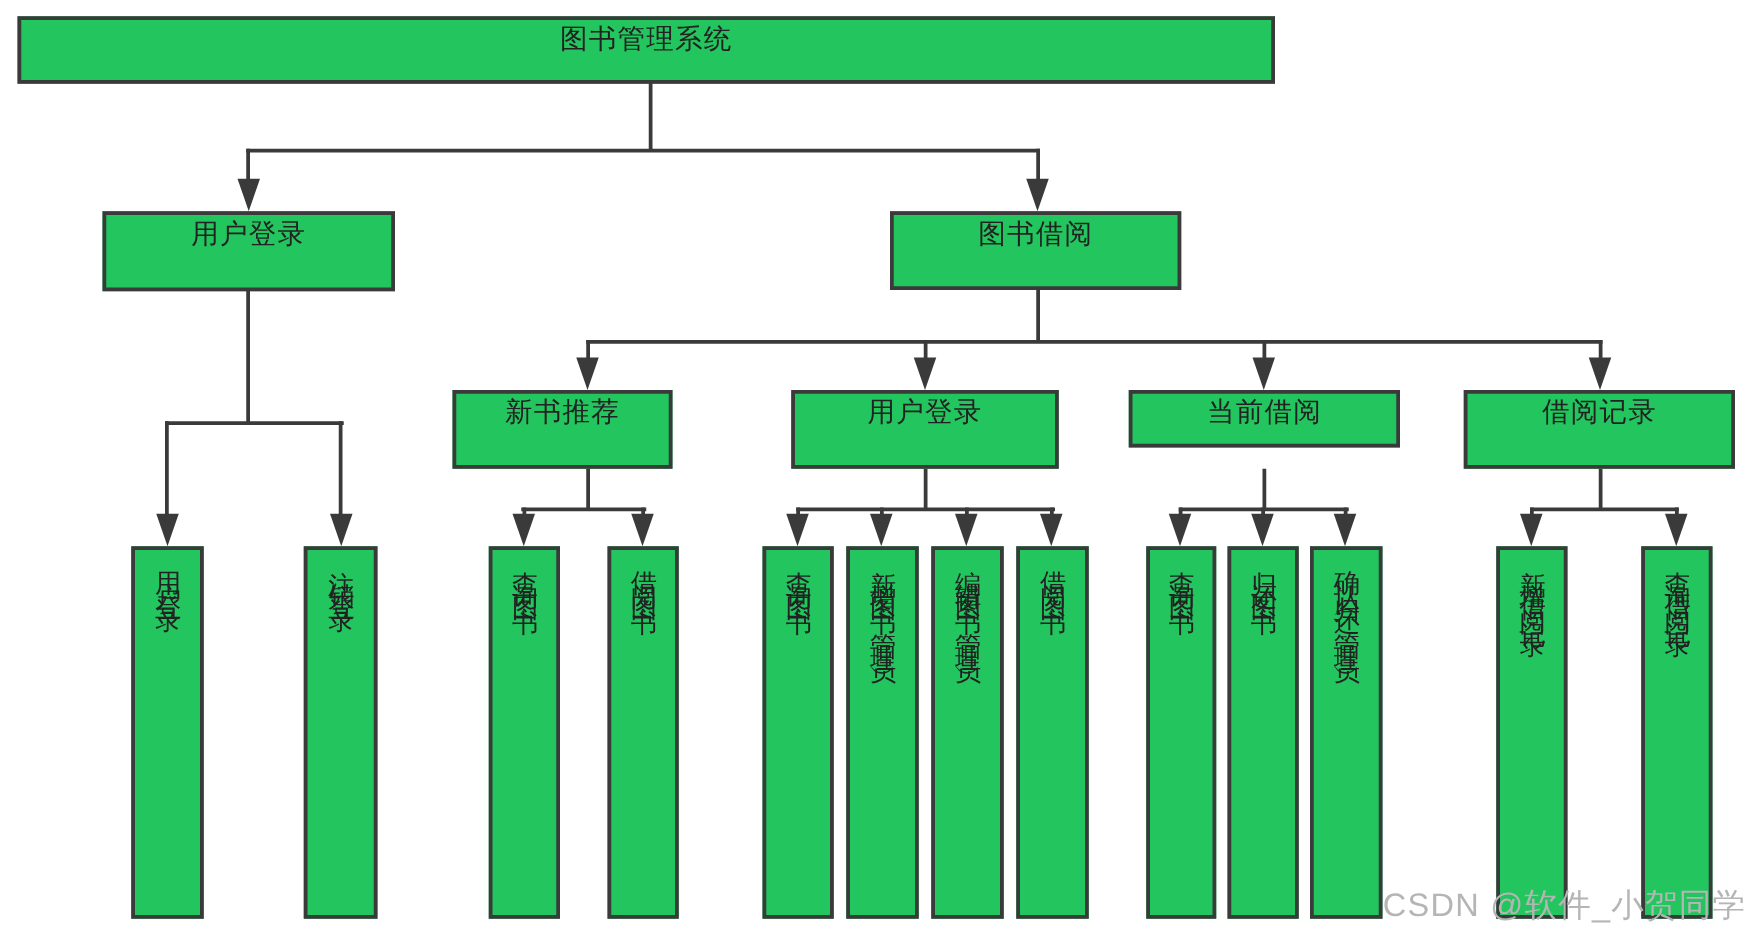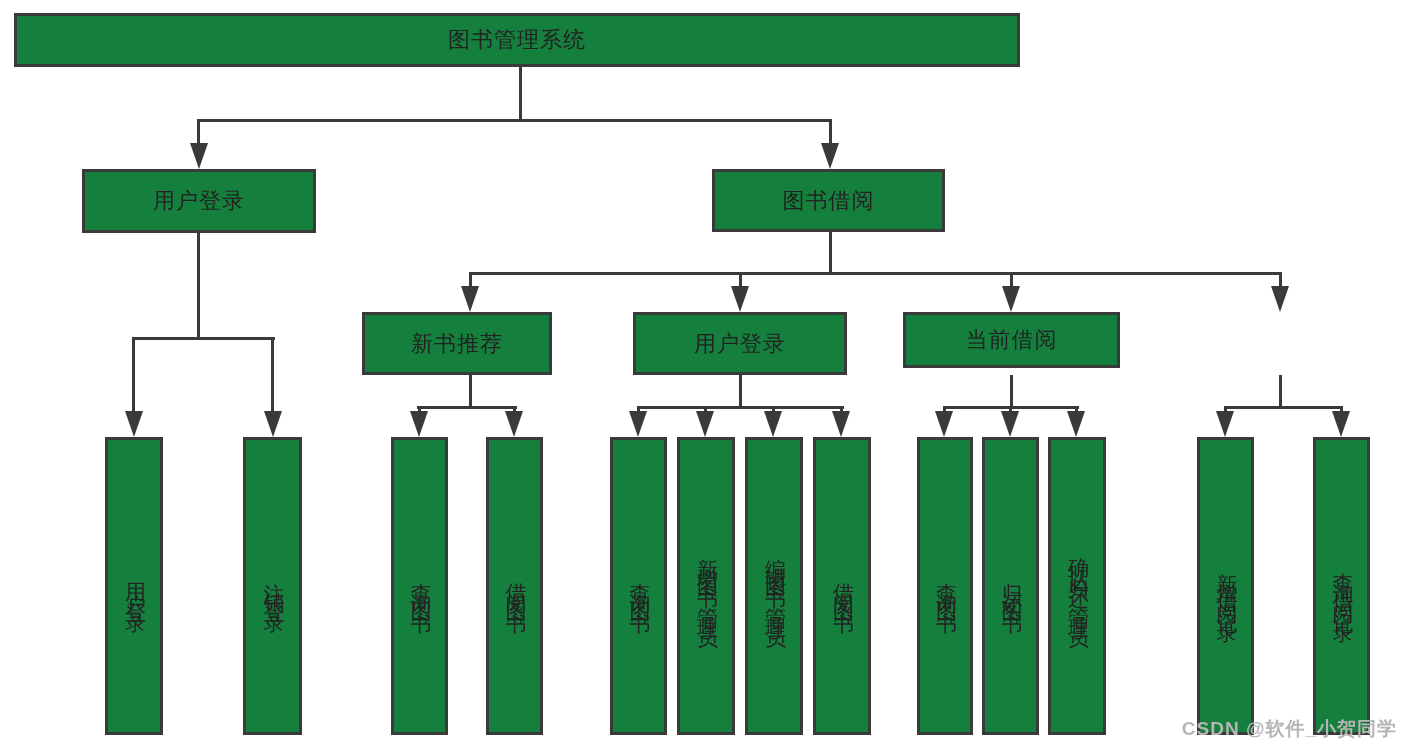--- a/index.html
+++ b/index.html
@@ -14,26 +14,24 @@
     position:relative;
     width:1405px;
     height:747px;
     background:var(--bg);
     overflow:hidden;
   }
   .box{
     position:absolute;
     box-sizing:border-box;
     border:3px solid var(--line);
-    background:#15803d;
+    background:#22c55e;
     display:flex;
-    align-items:center;
     justify-content:center;
     color:var(--text);
-    font-family:Liberation Mono, monospace;
   }
   .box.h span{
     font-size:22px;
     letter-spacing:1px;
     white-space:nowrap;
   }
   .box.v span{
     writing-mode:vertical-rl;
     text-orientation:mixed;
     font-size:21px;
@@ -46,26 +44,25 @@
     position:absolute;
     width:0;height:0;
     border-left:9px solid transparent;
     border-right:9px solid transparent;
     border-top:26px solid var(--line);
   }
   .watermark{
     position:absolute;
     right:8px;
     bottom:5px;
-    font-size:19px;
+    font-size:26px;
     letter-spacing:1px;
     color:var(--wm);
     z-index:5;
     white-space:nowrap;
-    font-weight:bold;
   }
 </style>
 </head>
 <body>
 
 <div class="canvas">
 
   <div class="box h" style="left:14px;top:13px;width:1006px;height:54px">
     <span>图书管理系统</span>
   </div>
@@ -95,28 +92,31 @@
   <div class="hline" style="left:469px;top:272px;width:813px"></div>
   <div class="vline" style="left:469px;top:272px;height:16px"></div>
   <div class="arrow" style="left:461px;top:286px"></div>
   <div class="vline" style="left:739px;top:272px;height:16px"></div>
   <div class="arrow" style="left:731px;top:286px"></div>
   <div class="vline" style="left:1010px;top:272px;height:16px"></div>
   <div class="arrow" style="left:1002px;top:286px"></div>
   <div class="vline" style="left:1279px;top:272px;height:16px"></div>
   <div class="arrow" style="left:1271px;top:286px"></div>
 
-  <div class="box h" style="left:362px;top:312px;width:190px;height:63px">
+  <div class="box h" style="left:362px;top:312px;width:176px;height:63px">
     <span>新书推荐</span>
   </div>
   <div class="box h" style="left:633px;top:312px;width:214px;height:63px">
     <span>用户登录</span>
   </div>
-  <div class="box h" style="left:903px;top:312px;width:217px;height:56px">
+  <div class="box h" style="left:903px;top:312px;width:217px;height:46px">
     <span>当前借阅</span>
+  </div>
+  <div class="box h" style="left:1171px;top:312px;width:217px;height:63px">
+    <span>借阅记录</span>
   </div>
 
   <div class="vline" style="left:469px;top:375px;height:33px"></div>
   <div class="hline" style="left:417px;top:406px;width:100px"></div>
   <div class="vline" style="left:418px;top:406px;height:8px"></div>
   <div class="arrow" style="left:410px;top:411px"></div>
   <div class="vline" style="left:513px;top:406px;height:8px"></div>
   <div class="arrow" style="left:505px;top:411px"></div>
 
   <div class="vline" style="left:739px;top:375px;height:33px"></div>

